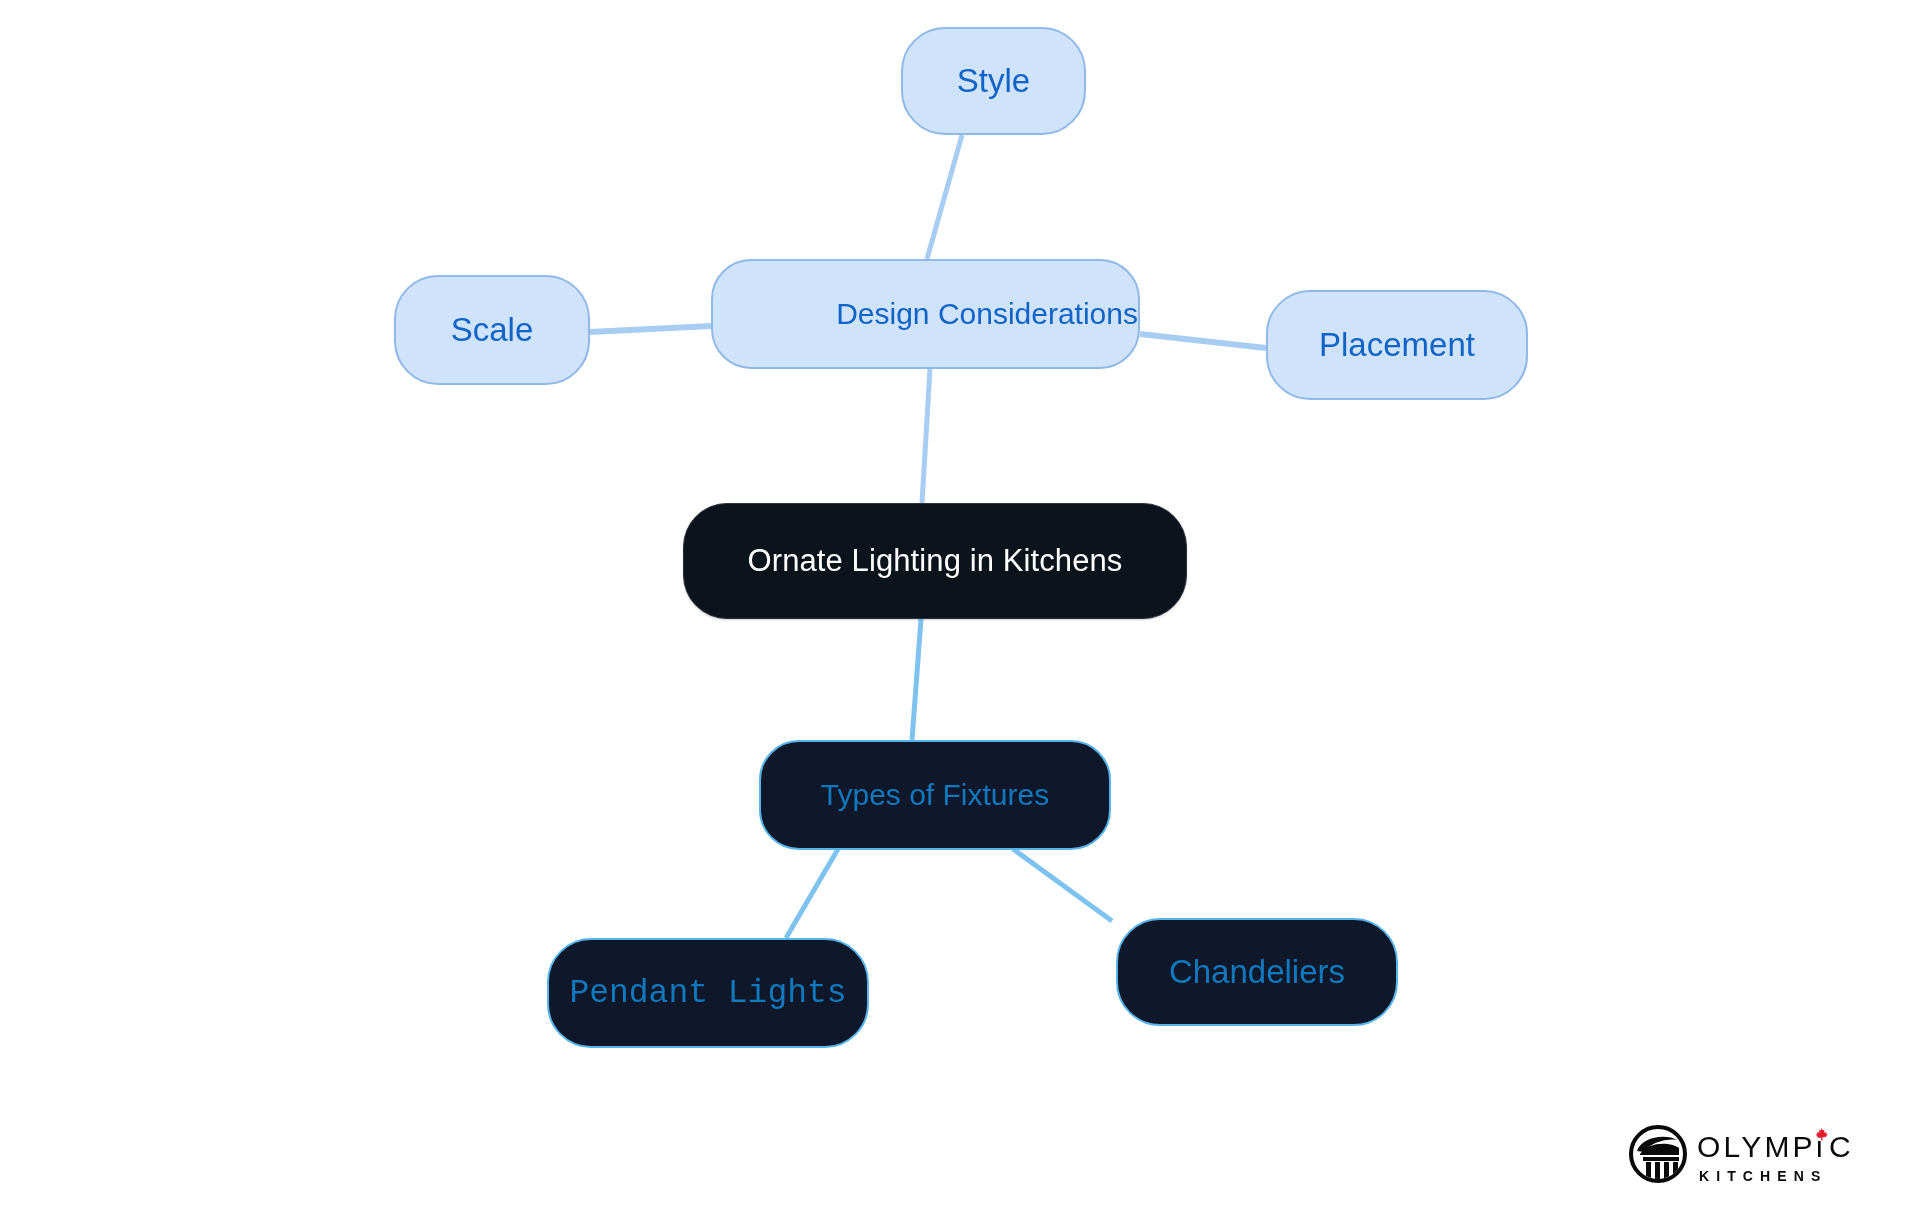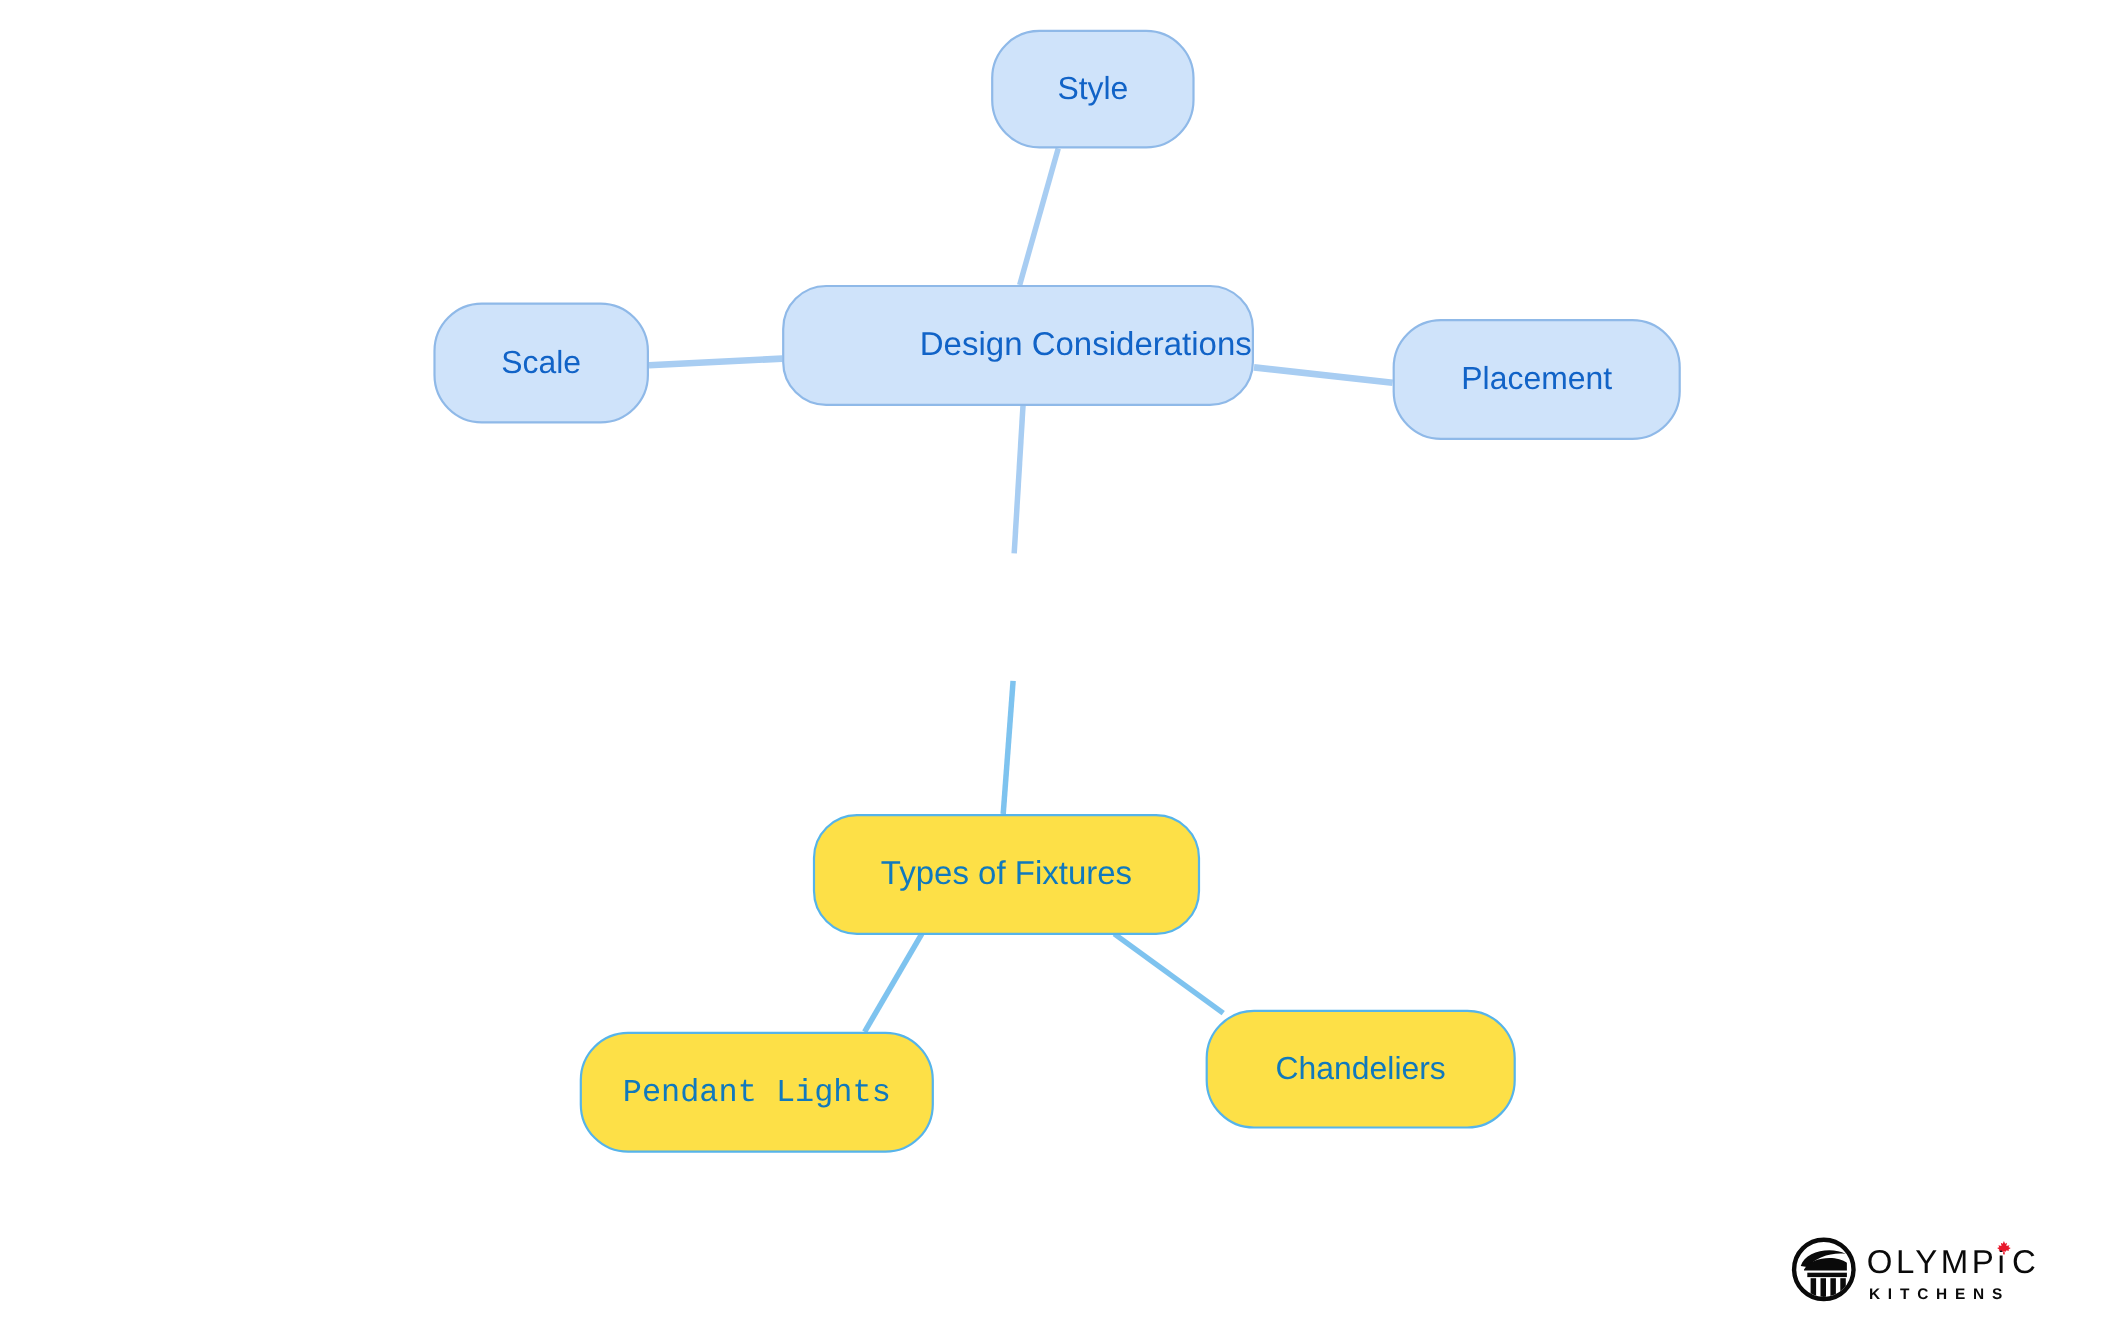--- a/index.html
+++ b/index.html
@@ -40,31 +40,32 @@
     font-size: 31px;
     letter-spacing: 0.1px;
     box-shadow: 0 1px 2px rgba(0,0,0,0.20);
   }
   .node-br1 {
     background: #cfe3fa;
     border: 2px solid #8fb9e8;
     color: #1163c7;
   }
   .node-br2 {
-    background: #fde047;
+    background: #0f172a;
     border: 2px solid #56b4ea;
     color: #1079bd;
+    margin-left: 20px;
   }
   .node-lvl1 {
     border-radius: 40px;
     font-size: 30px;
   }
   .node-lvl2 {
     border-radius: 44px;
-    font-size: 29px;
+    font-size: 33px;
   }
   
   #node-style          { left: 901px;  top: 27px;   width: 185px; height: 108px; }
   #node-scale          { left: 394px;  top: 275px;  width: 196px; height: 110px; }
   #node-design         { left: 711px;  top: 259px;  width: 429px; height: 110px; justify-content: flex-end; }
   #node-placement      { left: 1266px; top: 290px;  width: 262px; height: 110px; text-align: right; }
   #node-root           { left: 683px;  top: 503px;  width: 504px; height: 116px; }
   #node-types          { left: 739px;  top: 740px;  width: 352px; height: 110px; }
   #node-pendant        { left: 527px;  top: 938px;  width: 322px; height: 110px; font-family: Liberation Mono, monospace; }
   #node-chandeliers    { left: 1096px; top: 918px;  width: 282px; height: 108px; }
@@ -106,20 +107,23 @@
   </div>
 
   <div class="node node-br1 node-lvl1" id="node-design">
     <span>Design Considerations</span>
   </div>
 
   <div class="node node-br1 node-lvl2" id="node-placement">
     <span>Placement</span>
   </div>
 
+  <div class="node node-root" id="node-root">
+    <span>Ornate Lighting in Kitchens</span>
+  </div>
 
   <div class="node node-br2 node-lvl1" id="node-types">
     <span>Types of Fixtures</span>
   </div>
 
   <div class="node node-br2 node-lvl2" id="node-pendant">
     <span>Pendant Lights</span>
   </div>
 
   <div class="node node-br2 node-lvl2" id="node-chandeliers">

